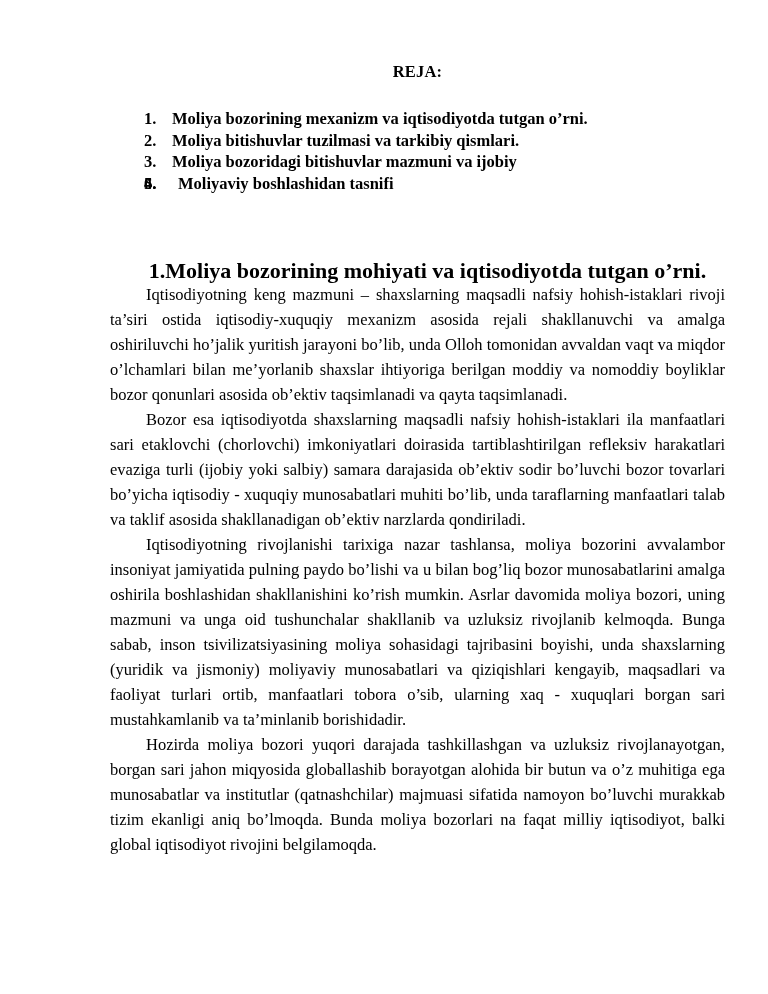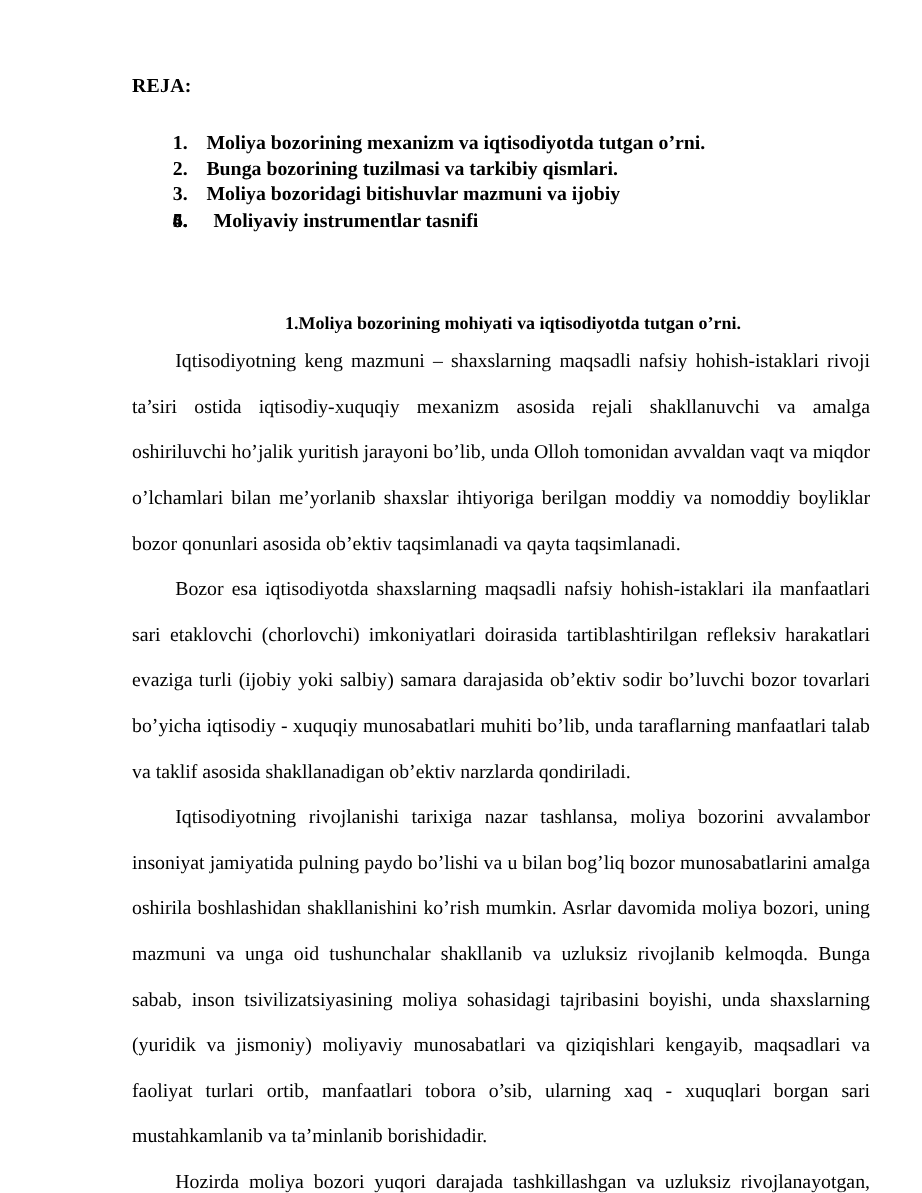--- a/index.html
+++ b/index.html
@@ -16,21 +16,21 @@
     font-family: "Liberation Serif", "DejaVu Serif", serif;
     color: #000000;
   }
   .content {
     position: absolute;
     left: 110px;
     top: 0;
     width: 615px;
   }
   .doc-title {
-    text-align: left;
+    text-align: center;
     font-weight: bold;
     font-size: 16.5px;
     letter-spacing: 0.2px;
     margin: 0;
     padding-top: 62px;
   }
   .plan-list {
     margin: 0;
     padding: 0;
     list-style: none;
@@ -49,29 +49,29 @@
     left: 34px;
     top: 0;
     font-weight: bold;
   }
   .plan-item.wide {
     padding-left: 68px;
   }
   .section-heading {
     text-align: center;
     font-weight: bold;
-    font-size: 15px;
+    font-size: 22px;
     line-height: 21.5px;
     margin: 0;
     padding-top: 66px;
     padding-left: 20px;
   }
   .para {
     font-size: 16.5px;
-    line-height: 38px;
+    line-height: 25px;
     text-align: justify;
     text-justify: inter-word;
     text-indent: 36px;
     margin: 0;
     hyphens: none;
   }
 </style>
 </head>
 <body>
 
@@ -80,35 +80,35 @@
 
     <div class="doc-title">REJA:</div>
 
     <ul class="plan-list">
       <li class="plan-item">
         <span class="num">1.</span>
         <span>Moliya bozorining mexanizm va iqtisodiyotda tutgan o’rni.</span>
       </li>
       <li class="plan-item">
         <span class="num">2.</span>
-        <span>Bunga bozorining tuzilmasi va tarkibiy qismlari.</span>
+        <span>Moliya bitishuvlar tuzilmasi va tarkibiy qismlari.</span>
       </li>
       <li class="plan-item">
         <span class="num">3.</span>
         <span>Moliya bozoridagi bitishuvlar mazmuni va ijobiy</span>
       </li>
       <li class="plan-item">
         <span class="num">4.</span>
       </li>
       <li class="plan-item wide">
         <span class="num">5.</span>
       </li>
       <li class="plan-item wide">
         <span class="num">6.</span>
-        <span>Moliyaviy instrumentlar tasnifi</span>
+        <span>Moliyaviy boshlashidan tasnifi</span>
       </li>
     </ul>
 
     <div class="section-heading">1.Moliya bozorining mohiyati va iqtisodiyotda tutgan o’rni.</div>
 
     <p class="para">Iqtisodiyotning keng mazmuni – shaxslarning maqsadli nafsiy hohish-istaklari rivoji ta’siri ostida iqtisodiy-xuquqiy mexanizm asosida rejali shakllanuvchi va amalga oshiriluvchi ho’jalik yuritish jarayoni bo’lib, unda Olloh tomonidan avvaldan vaqt va miqdor o’lchamlari bilan me’yorlanib shaxslar ihtiyoriga berilgan moddiy va nomoddiy boyliklar bozor qonunlari asosida ob’ektiv taqsimlanadi va qayta taqsimlanadi.</p>
     <p class="para">Bozor esa iqtisodiyotda shaxslarning maqsadli nafsiy hohish-istaklari ila manfaatlari sari etaklovchi (chorlovchi) imkoniyatlari doirasida tartiblashtirilgan refleksiv harakatlari evaziga turli (ijobiy yoki salbiy) samara darajasida ob’ektiv sodir bo’luvchi bozor tovarlari bo’yicha iqtisodiy - xuquqiy munosabatlari muhiti bo’lib, unda taraflarning manfaatlari talab va taklif asosida shakllanadigan ob’ektiv narzlarda qondiriladi.</p>
     <p class="para">Iqtisodiyotning rivojlanishi tarixiga nazar tashlansa, moliya bozorini avvalambor insoniyat jamiyatida pulning paydo bo’lishi va u bilan bog’liq bozor munosabatlarini amalga oshirila boshlashidan shakllanishini ko’rish mumkin. Asrlar davomida moliya bozori, uning mazmuni va unga oid tushunchalar shakllanib va uzluksiz rivojlanib kelmoqda. Bunga sabab, inson tsivilizatsiyasining moliya sohasidagi tajribasini boyishi, unda shaxslarning (yuridik va jismoniy) moliyaviy munosabatlari va qiziqishlari kengayib, maqsadlari va faoliyat turlari ortib, manfaatlari tobora o’sib, ularning xaq - xuquqlari borgan sari mustahkamlanib va ta’minlanib borishidadir.</p>
     <p class="para">Hozirda moliya bozori yuqori darajada tashkillashgan va uzluksiz rivojlanayotgan, borgan sari jahon miqyosida globallashib borayotgan alohida bir butun va o’z muhitiga ega munosabatlar va institutlar (qatnashchilar) majmuasi sifatida namoyon bo’luvchi murakkab tizim ekanligi aniq bo’lmoqda. Bunda moliya bozorlari na faqat milliy iqtisodiyot, balki global iqtisodiyot rivojini belgilamoqda.</p>
 

